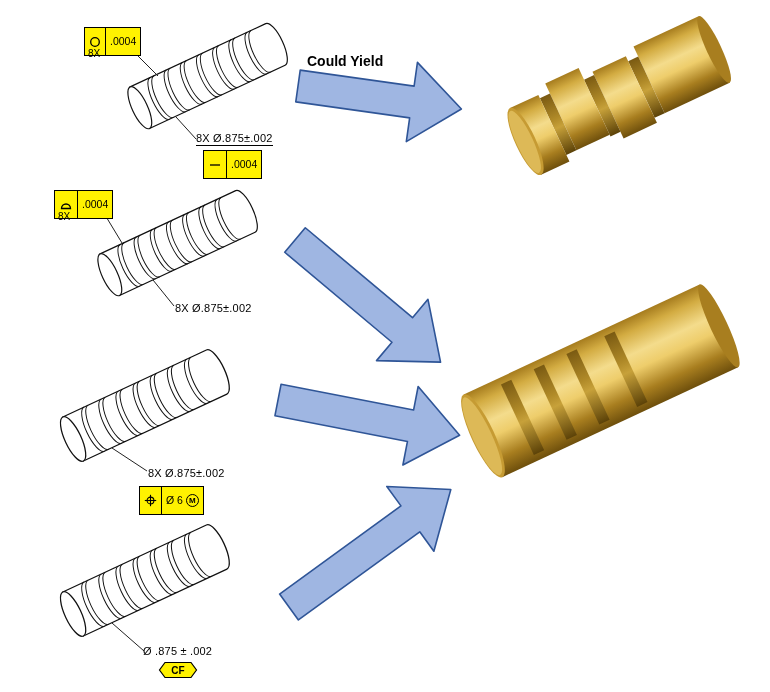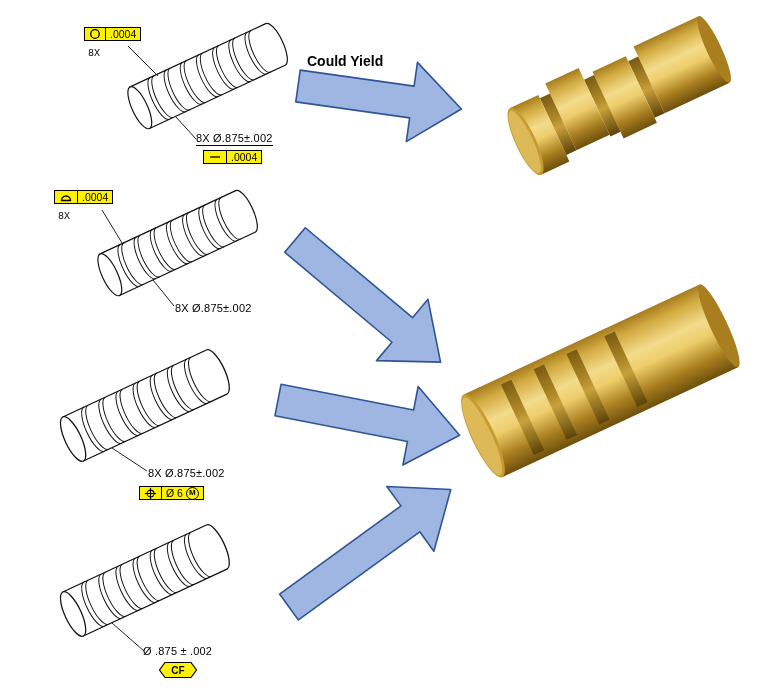--- a/index.html
+++ b/index.html
@@ -4,26 +4,26 @@
 <style>
   html,body{margin:0;padding:0;background:#fff;}
   #canvas{
     position:relative;width:770px;height:692px;background:#ffffff;
     font-family:"Liberation Sans",sans-serif;color:#000;overflow:hidden;
   }
   #art{position:absolute;left:0;top:0;z-index:1;}
   .fcf{
     position:absolute;z-index:2;display:inline-flex;align-items:stretch;
     border:1px solid #000;background:var(--highlight-yellow,#FFF200);
-    height:14px;box-sizing:border-box;
+    height:29px;box-sizing:border-box;
   }
   .fcf .cell{display:inline-flex;align-items:center;justify-content:center;
     padding:0 4px;font-size:10.5px;line-height:15px;white-space:nowrap;}
   .fcf .cell + .cell{border-left:1px solid #000;}
-  .lbl{position:absolute;z-index:2;font-size:10px;font-family:Liberation Mono, monospace;}
+  .lbl{position:absolute;z-index:2;font-size:10px;}
   .dim{font-size:11px;white-space:nowrap;letter-spacing:.2px;text-align:right;}
   .dimbox{position:absolute;z-index:2;}
   .shelf{border-bottom:1px solid #000;padding-bottom:1px;}
   .dimrow{position:absolute;z-index:2;display:flex;align-items:center;gap:4px;flex-direction:column;}
   .could-yield{
     position:absolute;z-index:3;font-size:14px;font-weight:bold;white-space:nowrap;
   }
   .circle-m{
     display:inline-flex;align-items:center;justify-content:center;
     width:11px;height:11px;border:1px solid #000;border-radius:50%;

